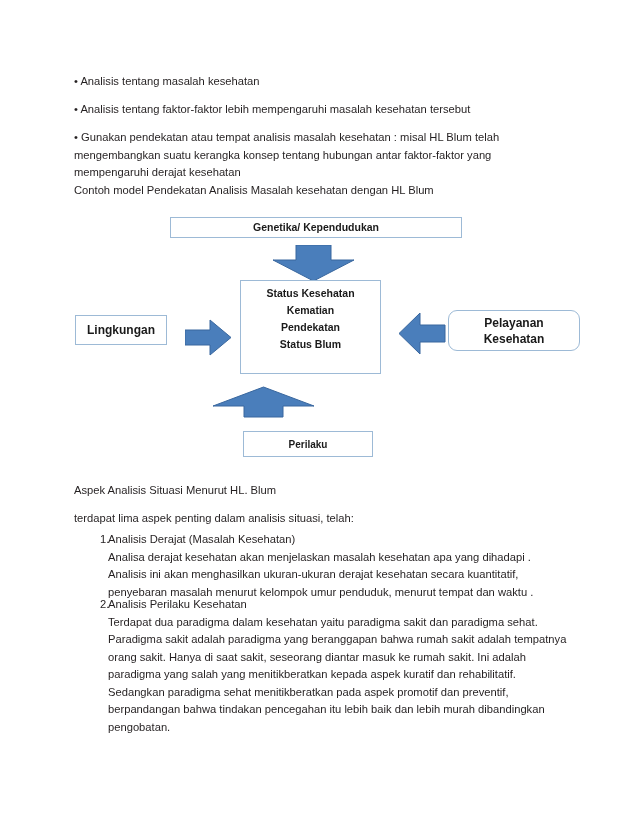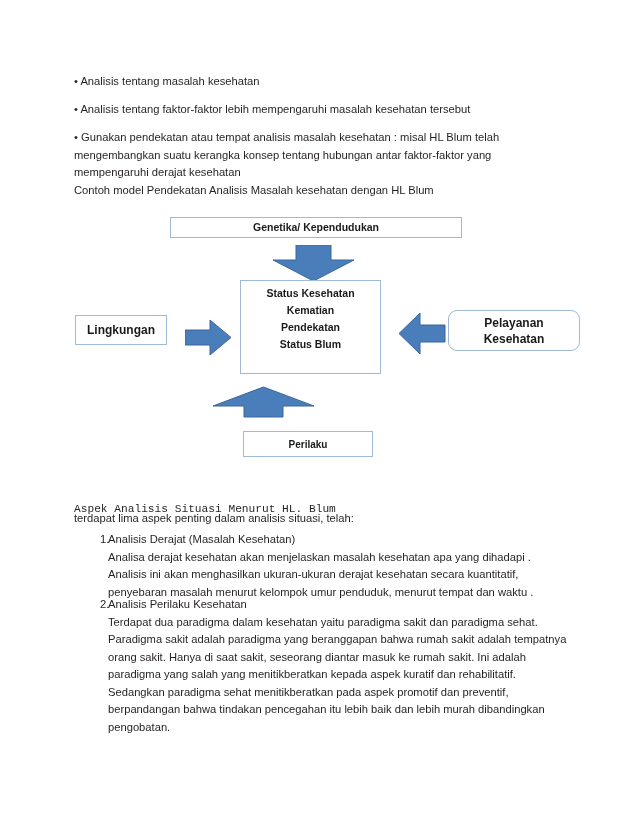--- a/index.html
+++ b/index.html
@@ -176,21 +176,21 @@
     <div class="arrow" id="arrow-up">
       <svg width="103" height="32" viewBox="0 0 103 32">
         <polygon points="51.5,1 102,20 71,20 71,31 32,31 32,20 1,20" fill="#4a7ebb" stroke="#39679e" stroke-width="1"></polygon>
       </svg>
     </div>
 
     <div class="node-box" id="box-perilaku">Perilaku</div>
 
   </div>
 
-  <div class="doc-text" style="top:501px;font-family:Liberation Mono, monospace;">Aspek Analisis Situasi Menurut HL. Blum</div>
+  <div class="doc-text" style="top:482px;">Aspek Analisis Situasi Menurut HL. Blum</div>
 
   <div class="doc-text" style="top:510px;">terdapat lima aspek penting dalam analisis situasi, telah:</div>
 
   <div class="list-item" style="top:531px;">
     <span class="list-marker">1.</span>
     <span class="list-body">
       <span>Analisis Derajat (Masalah Kesehatan)</span><br>
       <span>Analisa derajat kesehatan akan menjelaskan masalah kesehatan apa yang dihadapi . Analisis ini akan menghasilkan ukuran-ukuran derajat kesehatan secara kuantitatif, penyebaran masalah menurut kelompok umur penduduk, menurut tempat dan waktu .</span>
     </span>
   </div>

